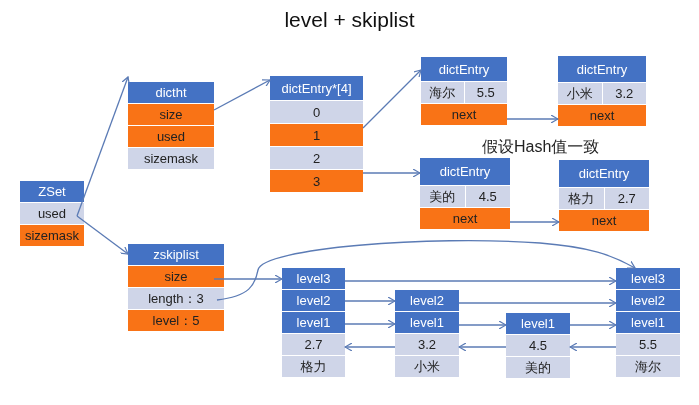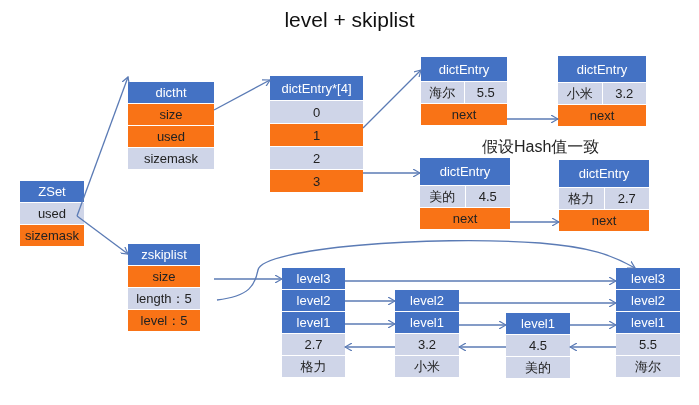--- a/index.html
+++ b/index.html
@@ -76,24 +76,24 @@
 
 <div class="box" style="left:559px;top:160px;width:90px;">
   <div class="cell hdr" style="height:28px;line-height:28px;">dictEntry</div>
   <div class="row2">
     <div class="cell c1">格力</div>
     <div class="cell c1">2.7</div>
   </div>
   <div class="cell c2">next</div>
 </div>
 
-<div class="box" style="left:128px;top:244px;width:72px;">
+<div class="box" style="left:128px;top:244px;width:96px;">
   <div class="cell hdr">zskiplist</div>
   <div class="cell c2">size</div>
-  <div class="cell c1">length：5</div>
+  <div class="cell c1">length：3</div>
   <div class="cell c2">level：5</div>
 </div>
 
 <div class="box" style="left:282px;top:268px;width:63px;">
   <div class="cell hdr">level3</div>
   <div class="cell hdr">level2</div>
   <div class="cell hdr">level1</div>
   <div class="cell c1">2.7</div>
   <div class="cell c1">格力</div>
 </div>

